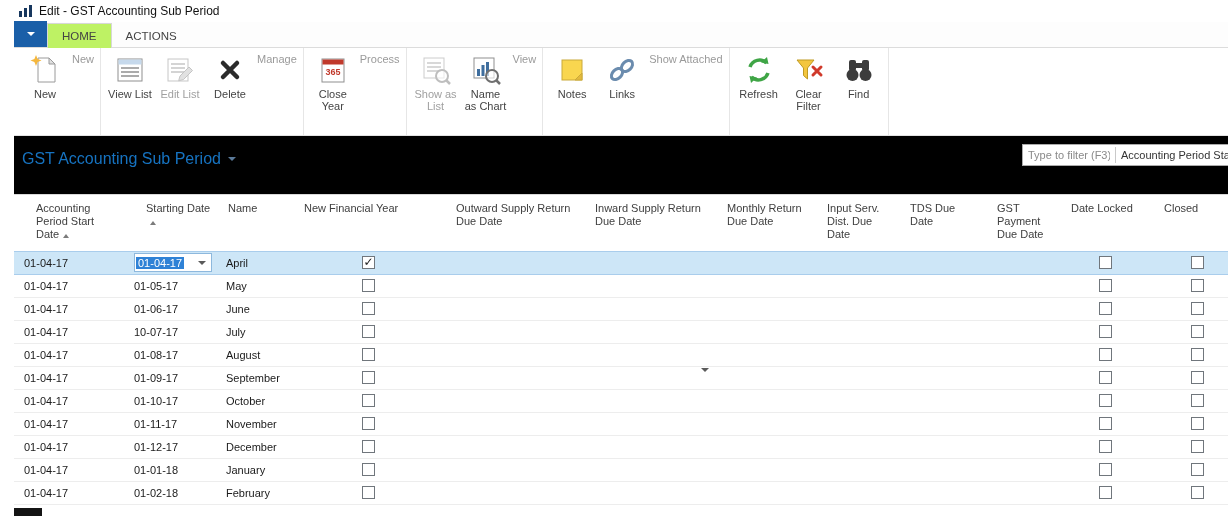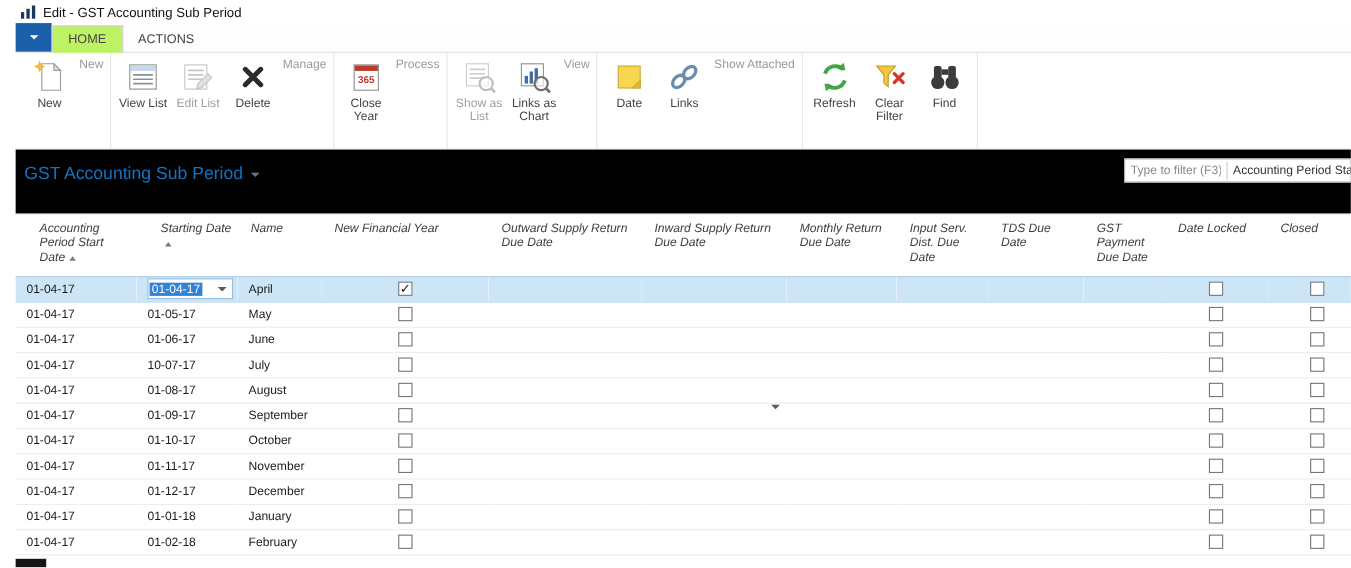--- a/index.html
+++ b/index.html
@@ -35,21 +35,21 @@
   .tri-down-s { width:0; height:0; border-left:4px solid transparent; border-right:4px solid transparent; border-top:4px solid #5b7a99; }
   .filterbox { position:absolute; top:8px; right:0; width:220px; height:22px; border:1px solid #ababab; display:flex; align-items:center; overflow:hidden; background:#fff; }
   .filterbox input { border:none; outline:none; width:92px; height:18px; font-size:11px; color:#444; padding:0 5px; font-family:inherit; }
   .filterbox input::placeholder { color:#8a8a8a; }
   .fsep { width:1px; height:16px; background:#c9c9c9; }
   .fcol { font-size:11px; color:#333; padding:0 5px; white-space:nowrap; overflow:hidden; flex:1; cursor:pointer; }
 
   
   .gridwrap { border-top:1px solid #d9d9d9; }
   table.grid { width:1228px; border-collapse:collapse; table-layout:fixed; }
-  .grid th { font-weight:normal; font-size:11px; color:#404040; text-align:left; vertical-align:top; padding:7px 4px 0 12px; height:56px; line-height:13px; cursor:pointer;font-style:italic; }
+  .grid th { font-weight:normal; font-size:11px; color:#404040; text-align:left; vertical-align:top; padding:7px 4px 0 12px; height:56px; line-height:13px; cursor:pointer; }
   .grid th.ind { padding-left:22px; }
   .grid td { height:23px; font-size:11px; color:#1a1a1a; padding:0 4px 0 10px; border-bottom:1px solid #ededed; white-space:nowrap; overflow:hidden; }
   .grid td.c-check { text-align:center; padding:0; }
   .grid tr.selected td { background:#cde6f7; border-bottom:1px solid #a9cdec; border-top:1px solid #a9cdec; }
   .sort-arrow { display:inline-block; width:0; height:0; border-left:3.5px solid transparent; border-right:3.5px solid transparent; border-bottom:4px solid #7b7b7b; margin-left:4px; }
 
   .cb { display:inline-block; width:13px; height:13px; border:1px solid #70767c; background:#fff; position:relative; vertical-align:middle; cursor:pointer; }
   .cb.checked::after { content:"\2713"; position:absolute; left:1px; top:-2px; font-size:12px; color:#1a1a1a; font-weight:bold; line-height:14px; }
 
   .editwrap { display:flex; align-items:center; justify-content:space-between; background:#fff; border:1px solid #8db8dd; height:19px; padding:0 3px 0 1px; cursor:text; }
@@ -175,36 +175,36 @@
           <span class="ricon">
             <svg width="32" height="32" viewBox="0 0 32 32">
                 <rect x="4" y="4" width="20" height="20" fill="#fff" stroke="#8f8f8f"></rect>
                 <rect x="7" y="15" width="3" height="7" fill="#3f6e9e"></rect>
                 <rect x="11.5" y="11" width="3" height="11" fill="#3f6e9e"></rect>
                 <rect x="16" y="8" width="3" height="14" fill="#3f6e9e"></rect>
                 <circle cx="22" cy="22" r="6" fill="#fff" fill-opacity="0.6" stroke="#6f6f6f" stroke-width="2"></circle>
                 <line x1="26.5" y1="26.5" x2="30" y2="30" stroke="#6f6f6f" stroke-width="2.5"></line>
               </svg>
           </span>
-          <span>Links as Chart</span>
+          <span>Name as Chart</span>
         </div>
       </div>
       <div class="glabel">View</div>
     </div>
 
     <div class="rgroup">
       <div class="rbtns">
         <div class="rbtn">
           <span class="ricon">
             <svg width="32" height="32" viewBox="0 0 32 32">
                 <rect x="6" y="6" width="20" height="20" fill="#f9d64f" stroke="#caa93a"></rect>
                 <path d="M26 19v7h-7z" fill="#e3b93c" stroke="#caa93a"></path>
               </svg>
           </span>
-          <span>Date</span>
+          <span>Notes</span>
         </div>
         <div class="rbtn">
           <span class="ricon">
             <svg width="32" height="32" viewBox="0 0 32 32">
                 <g stroke="#6b8cae" stroke-width="3" fill="none">
                   <ellipse cx="11" cy="20" rx="6.5" ry="4.5" transform="rotate(-45 11 20)"></ellipse>
                   <ellipse cx="21" cy="12" rx="6.5" ry="4.5" transform="rotate(-45 21 12)"></ellipse>
                 </g>
               </svg>
           </span>

